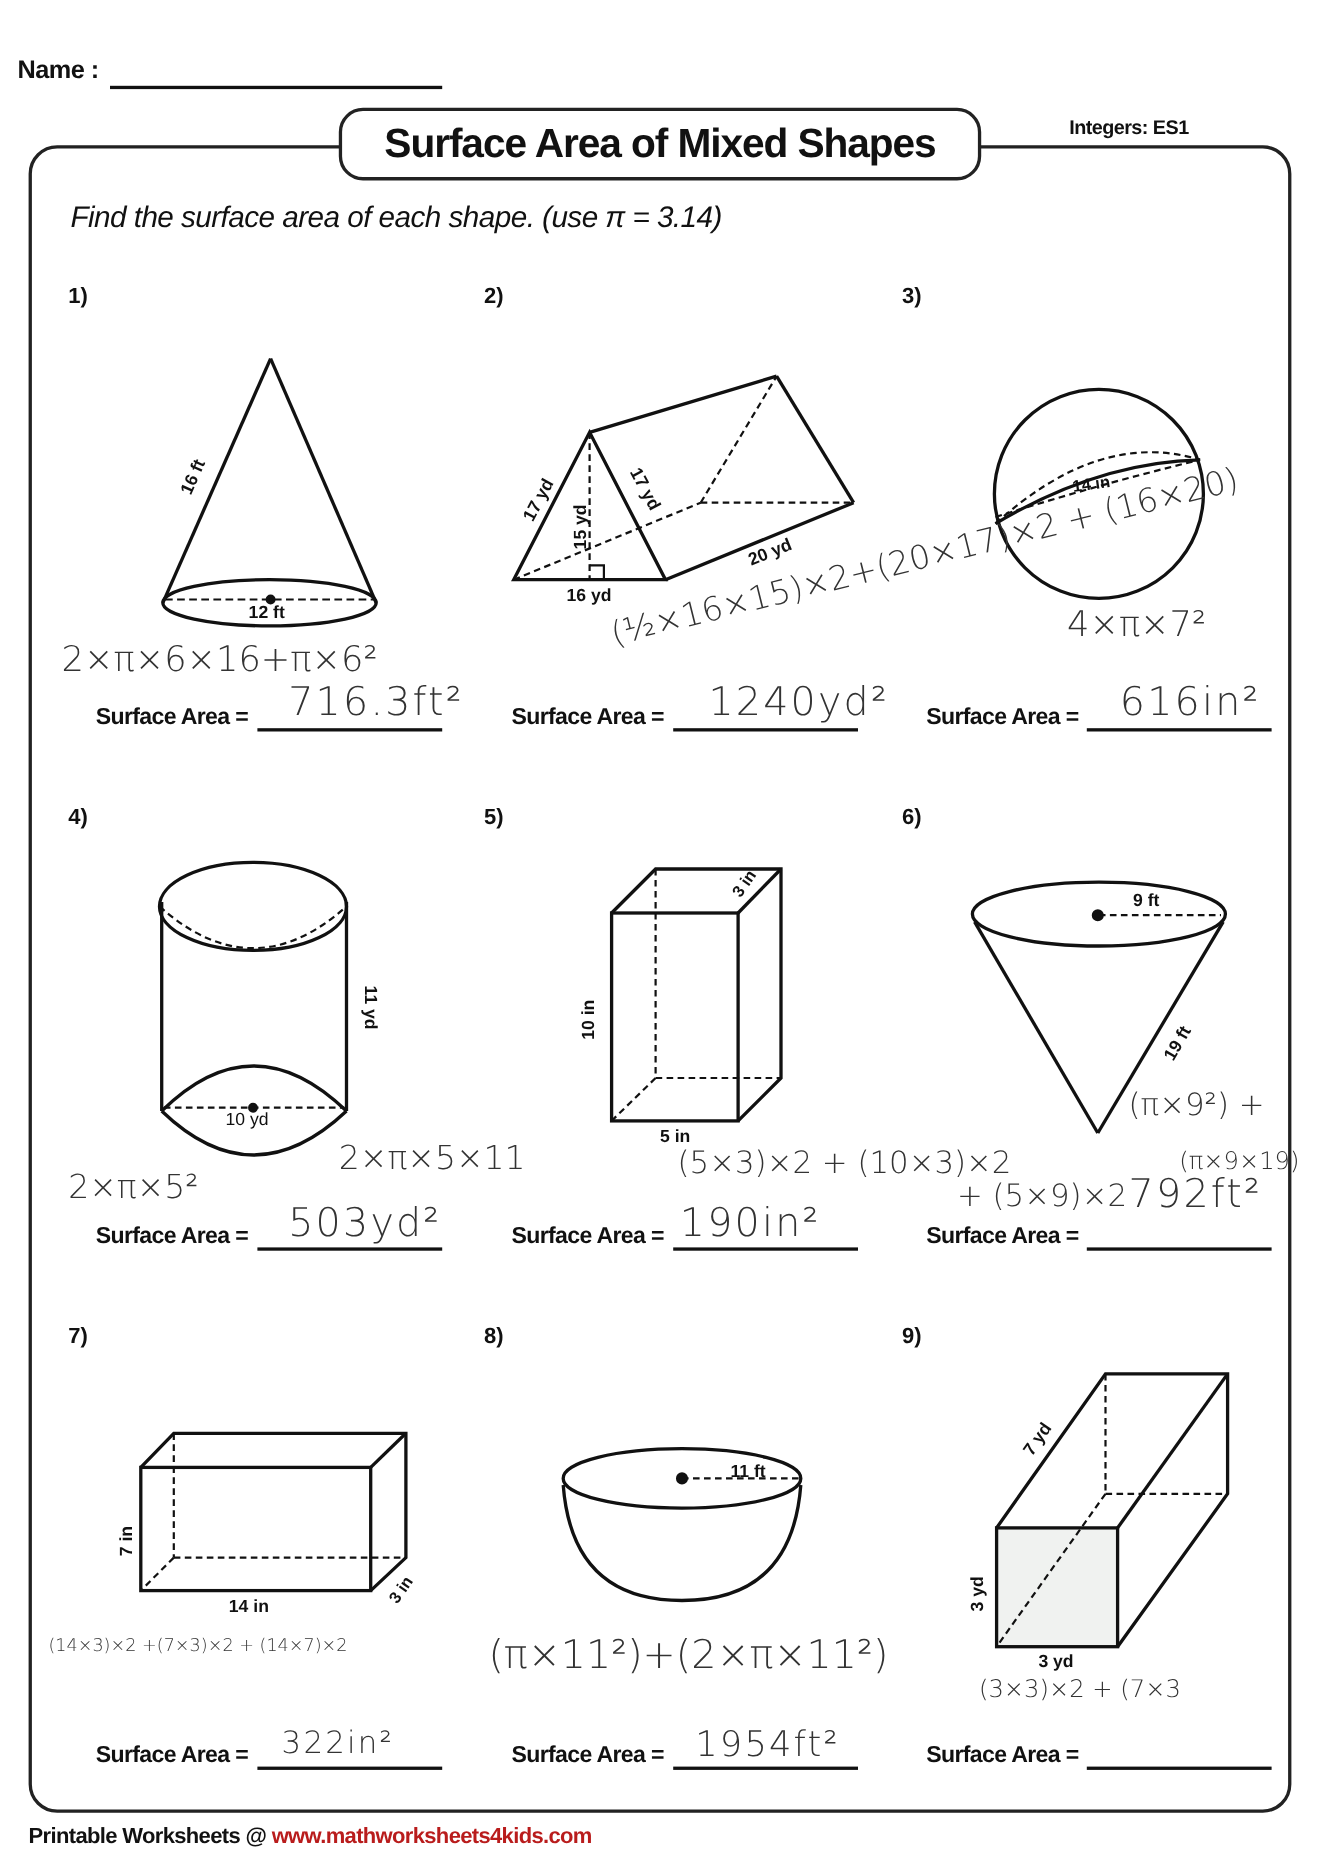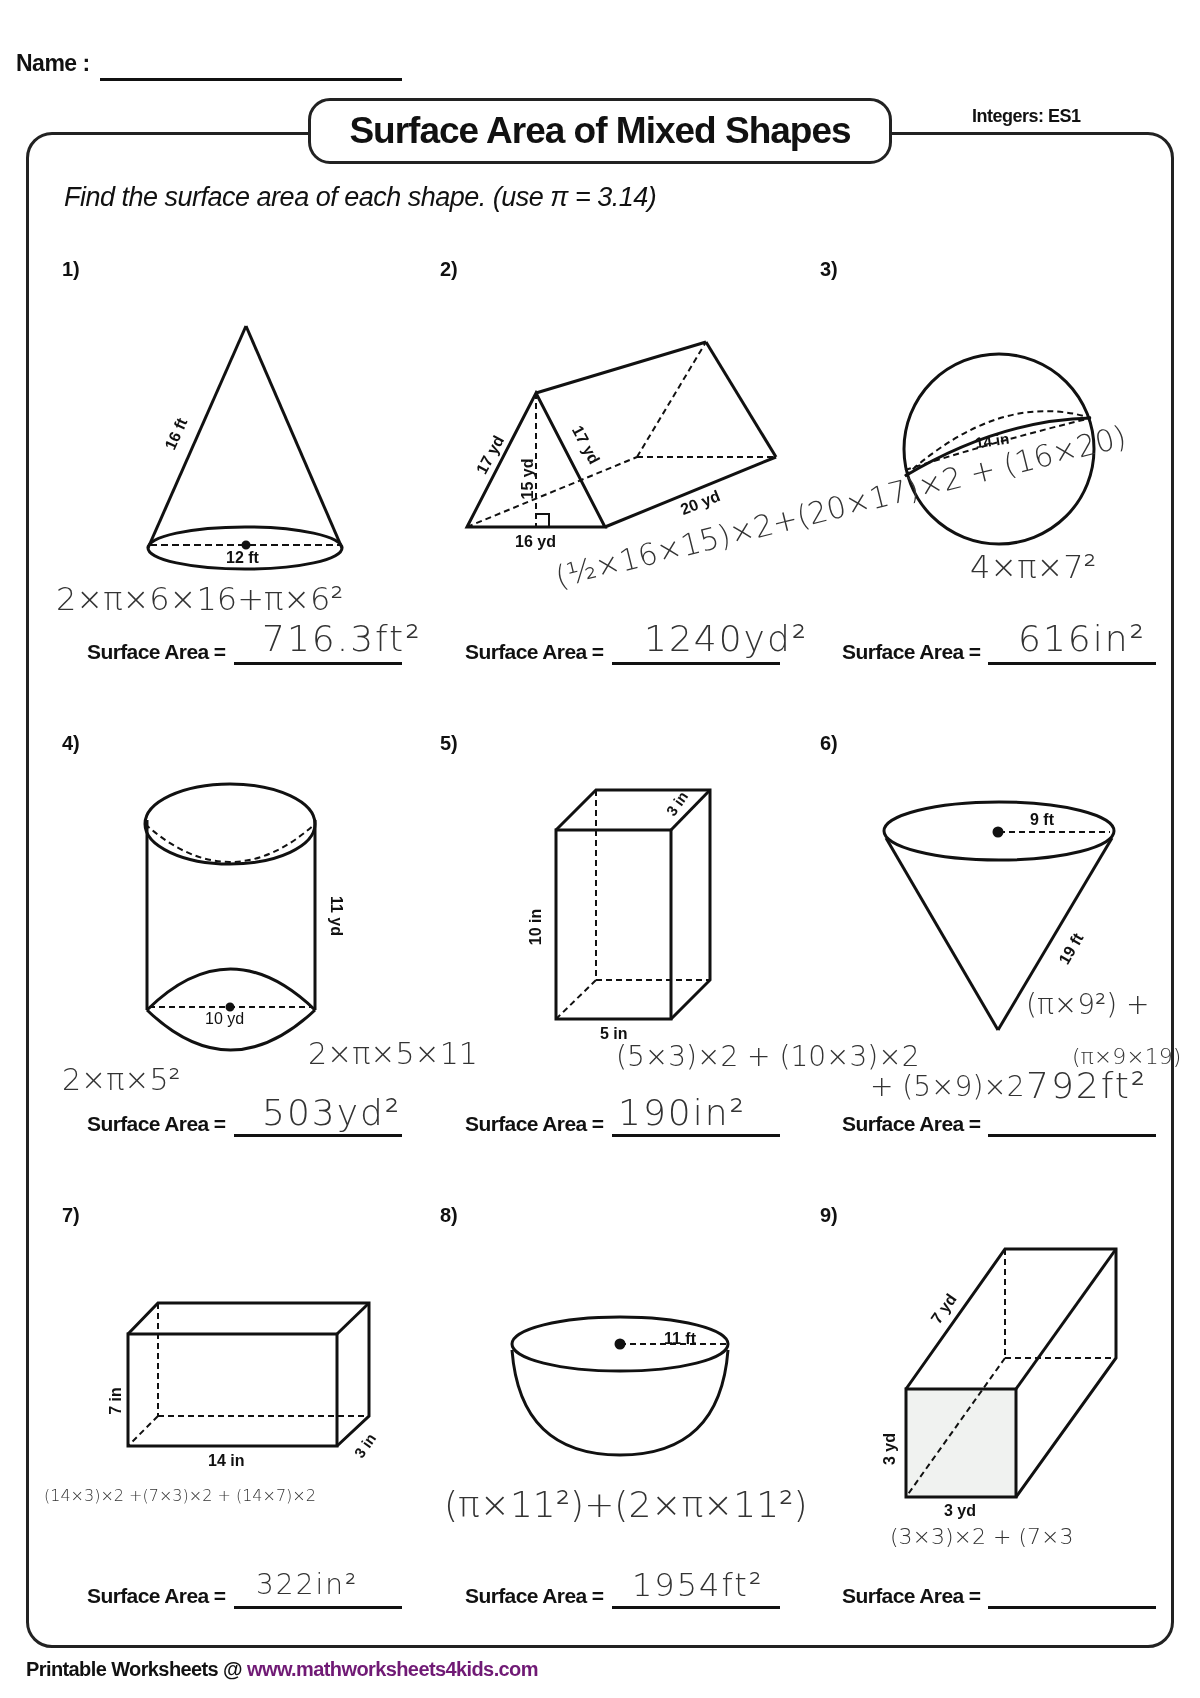--- a/index.html
+++ b/index.html
@@ -15,21 +15,21 @@
                 display: flex; align-items: center; justify-content: center;
                 font-size: 37px; font-weight: bold; letter-spacing: -1px; }
   .code { left: 972px; top: 106px; font-size: 18px; font-weight: bold; letter-spacing: -0.5px; }
   .instr { left: 64px; top: 182px; font-size: 27px; letter-spacing: -0.5px; font-style: italic; }
   .num { font-size: 20px; font-weight: bold; }
   .sa { font-size: 21px; font-weight: bold; letter-spacing: -0.6px; white-space: nowrap; text-align: right; }
   .sa-line { height: 3px; background: #111; }
   .hw { font-family: "DejaVu Sans", sans-serif; color: #333; white-space: nowrap; font-weight: 300; }
   .answer { font-size: 36px; letter-spacing: 2px; }
   .footer { left: 26px; top: 1658px; font-size: 20px; font-weight: bold; letter-spacing: -0.6px; }
-  .footer .link { color: #701a75; }
+  .footer .link { color: #b91c1c; }
 </style>
 </head>
 <body>
 
 <div class="abs name-label">Name :</div>
 <div class="abs name-line"></div>
 <div class="abs frame"></div>
 <div class="abs title-pill">
     <span>Surface Area of Mixed Shapes</span>
   </div>

